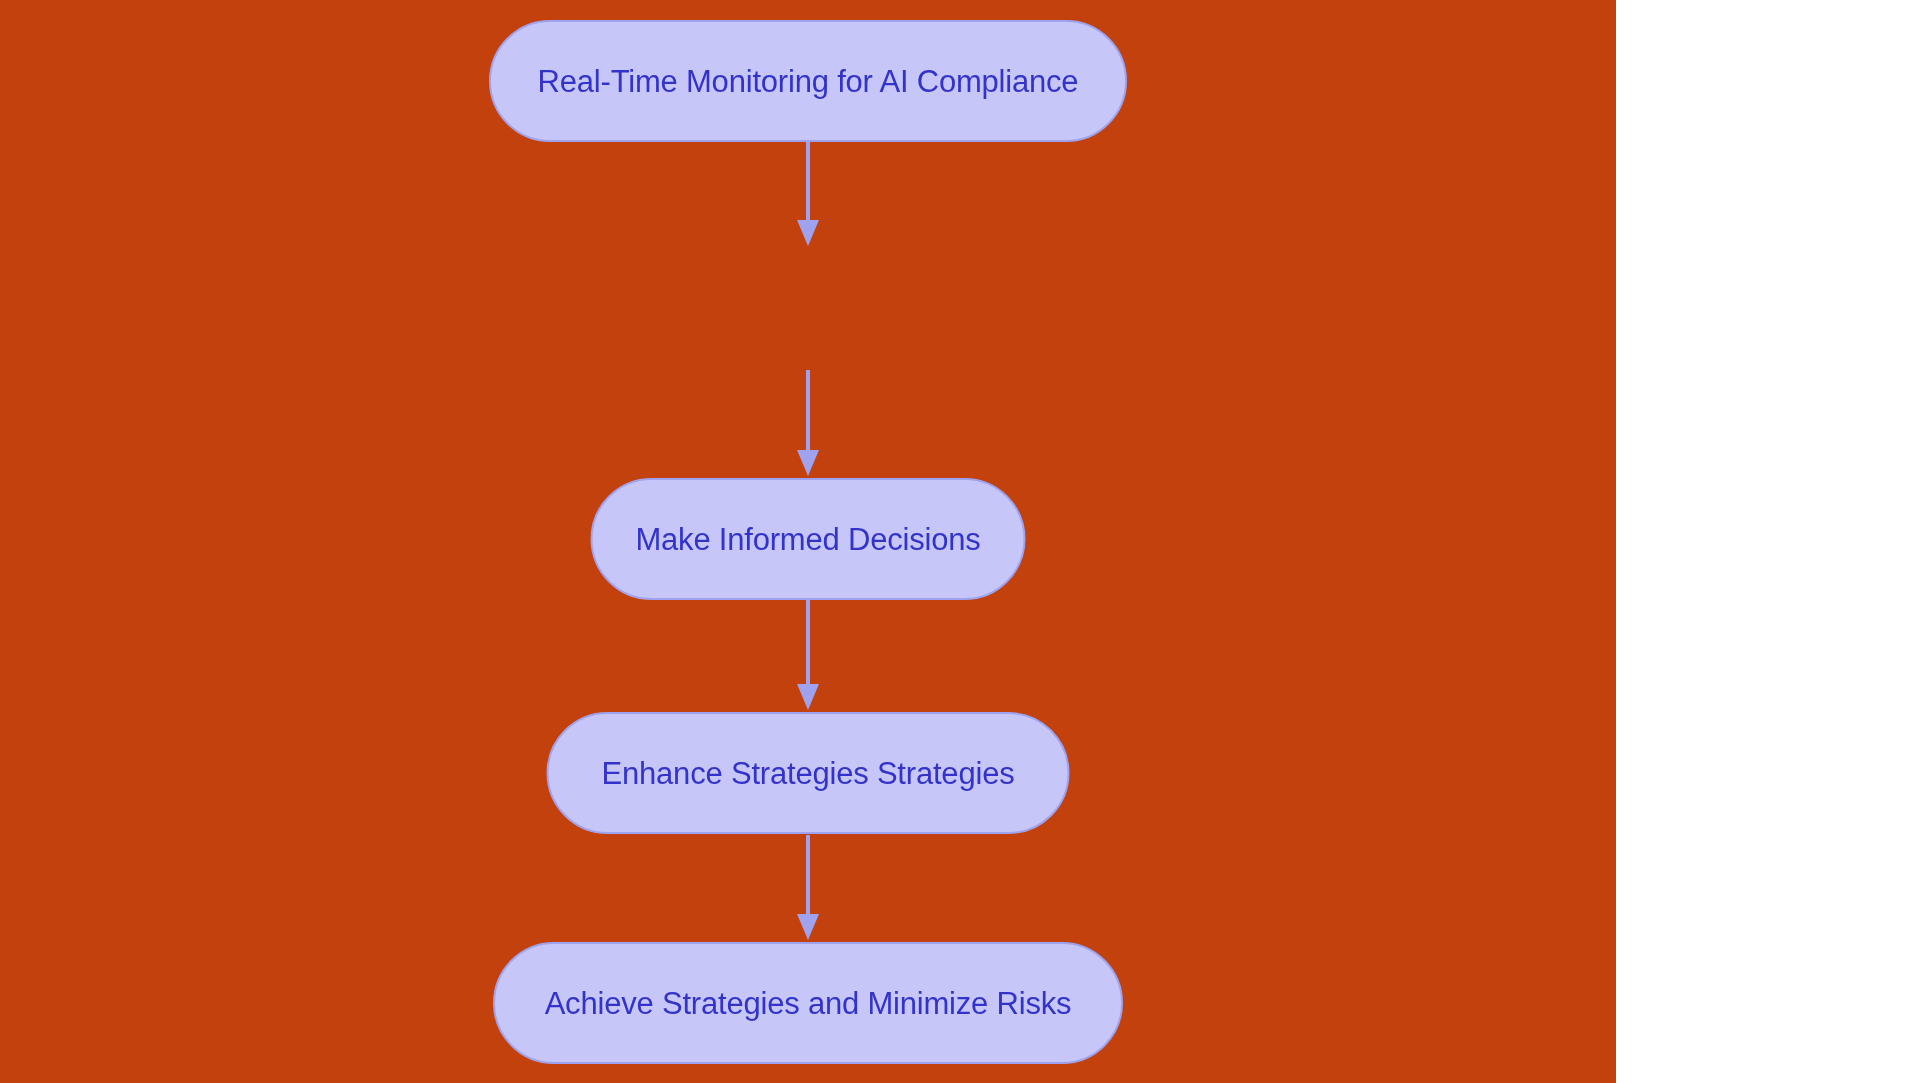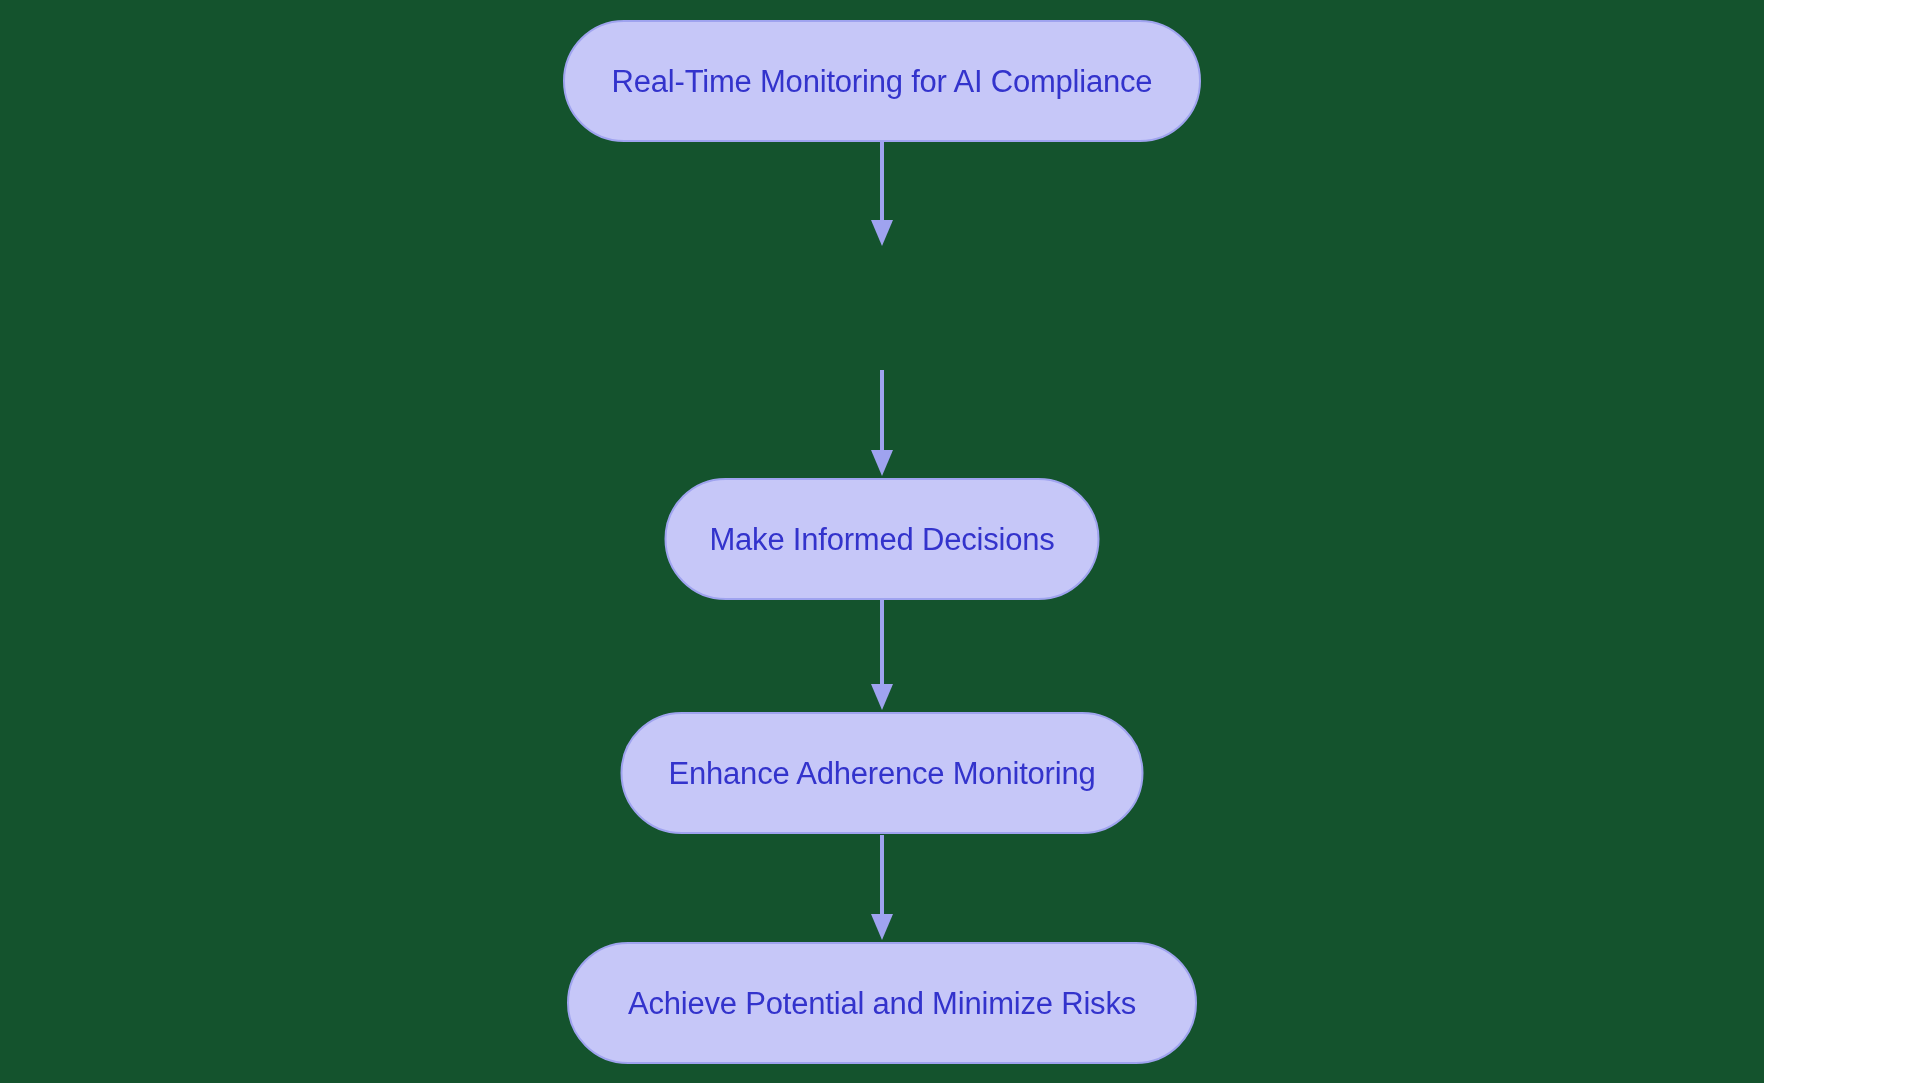--- a/index.html
+++ b/index.html
@@ -9,23 +9,23 @@
     background: #ffffff;
   }
   body {
     width: 1920px;
     height: 1083px;
     overflow: hidden;
     font-family: "Liberation Sans", sans-serif;
   }
   #flow-canvas {
     position: relative;
-    width: 1764px;
+    width: 1616px;
     height: 1083px;
-    background: #14532d;
+    background: #c2410c;
   }
   .flow-node {
     position: absolute;
     box-sizing: border-box;
     display: flex;
     align-items: center;
     justify-content: center;
     background: #c6c7f8;
     border: 2px solid #9fa3ef;
     border-radius: 62px;
@@ -94,27 +94,27 @@
   </div>
 
   <div class="flow-connector conn-2">
     <svg width="26" height="112" viewBox="0 0 26 112">
       <line x1="13" y1="0" x2="13" y2="92" stroke="#9fa3ef" stroke-width="4"></line>
       <polygon points="13,110 2,84 24,84" fill="#9fa3ef"></polygon>
     </svg>
   </div>
 
   <div class="flow-node node-3">
-    <span class="flow-node-label">Enhance Adherence Monitoring</span>
+    <span class="flow-node-label">Enhance Strategies Strategies</span>
   </div>
 
   <div class="flow-connector conn-3">
     <svg width="26" height="107" viewBox="0 0 26 107">
       <line x1="13" y1="0" x2="13" y2="87" stroke="#9fa3ef" stroke-width="4"></line>
       <polygon points="13,105 2,79 24,79" fill="#9fa3ef"></polygon>
     </svg>
   </div>
 
   <div class="flow-node node-4">
-    <span class="flow-node-label">Achieve Potential and Minimize Risks</span>
+    <span class="flow-node-label">Achieve Strategies and Minimize Risks</span>
   </div>
 
 </div>
 
 </body></html>

